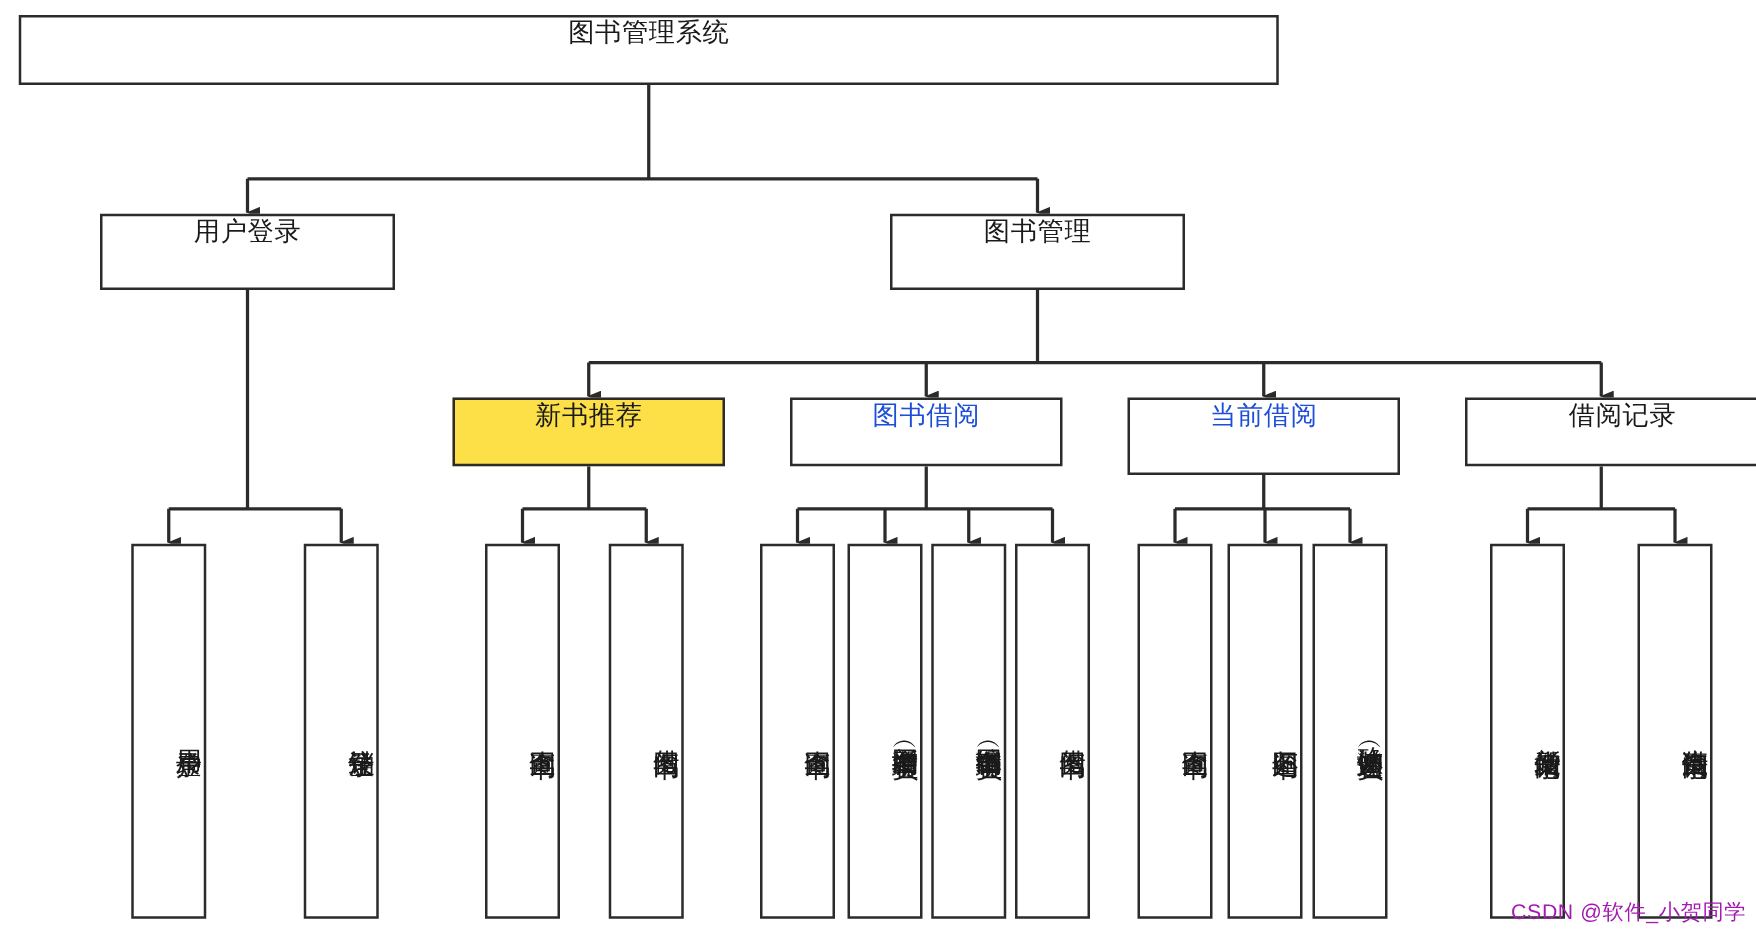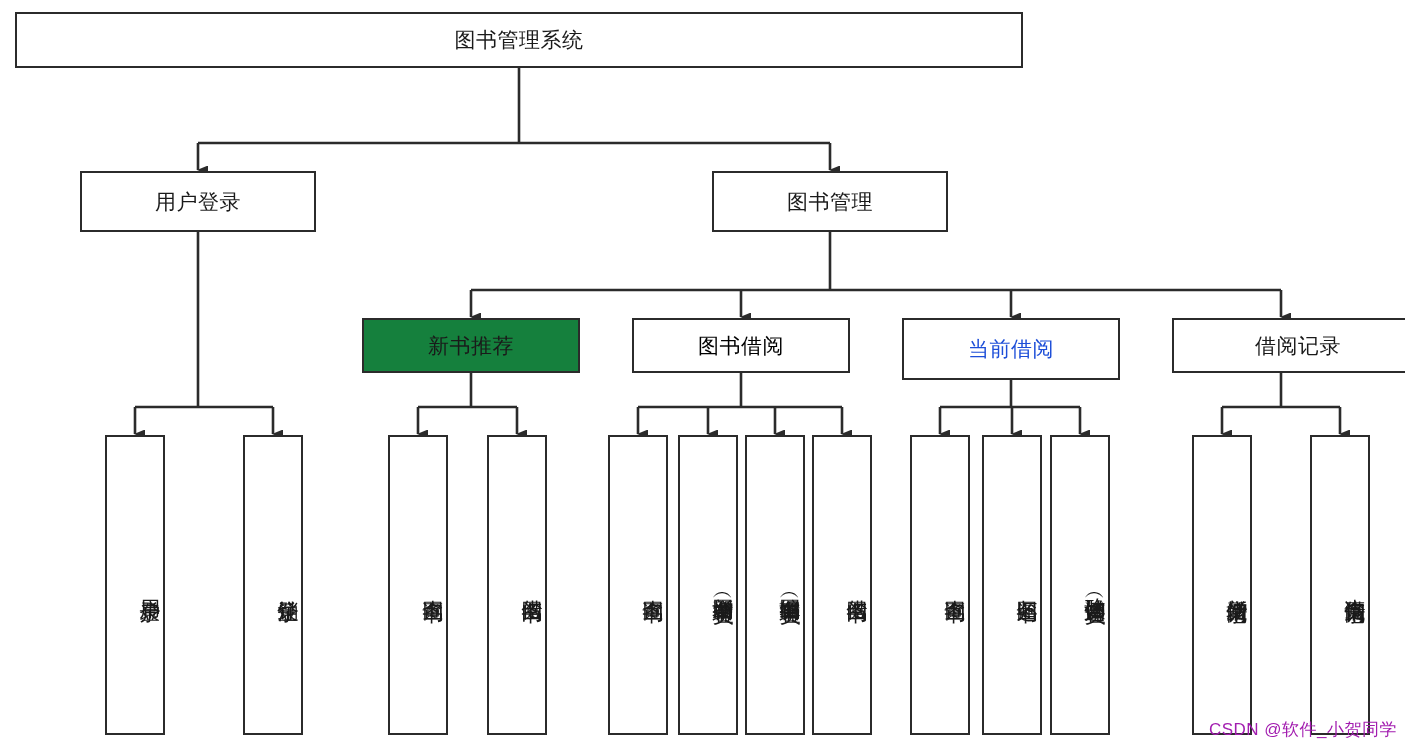--- a/index.html
+++ b/index.html
@@ -24,21 +24,21 @@
     width: 1405px;
     height: 747px;
     pointer-events: none;
   }
   .node {
     position: absolute;
     box-sizing: border-box;
     background: #ffffff;
     border: 2px solid #2b2b2b;
     display: flex;
-    align-items: center;
+    align-items: flex-start;
     justify-content: center;
     color: #1a1a1a;
   }
   .node-h {
     font-size: 21px;
     line-height: 1.2;
     letter-spacing: 0.5px;
     white-space: nowrap;
   }
   .node-v {
@@ -111,24 +111,24 @@
   <div id="nodes">
       <div class="node node-h" style="left: 15px; top: 12px; width: 1008px; height: 56px; border-color: rgb(43, 43, 43); background: rgb(255, 255, 255); color: rgb(26, 26, 26);">
         <span>图书管理系统</span>
       </div>
       <div class="node node-h" style="left: 80px; top: 171px; width: 236px; height: 61px; border-color: rgb(43, 43, 43); background: rgb(255, 255, 255); color: rgb(26, 26, 26);">
         <span>用户登录</span>
       </div>
       <div class="node node-h" style="left: 712px; top: 171px; width: 236px; height: 61px; border-color: rgb(43, 43, 43); background: rgb(255, 255, 255); color: rgb(26, 26, 26);">
         <span>图书管理</span>
       </div>
-      <div class="node node-h" style="left: 362px; top: 318px; width: 218px; height: 55px; border-color: rgb(43, 43, 43); background: #15803d; color: rgb(26, 26, 26);">
+      <div class="node node-h" style="left: 362px; top: 318px; width: 218px; height: 55px; border-color: rgb(43, 43, 43); background: #fde047; color: rgb(26, 26, 26);">
         <span>新书推荐</span>
       </div>
-      <div class="node node-h" style="left: 632px; top: 318px; width: 218px; height: 55px; border-color: rgb(43, 43, 43); background: rgb(255, 255, 255); color: #000000;">
+      <div class="node node-h" style="left: 632px; top: 318px; width: 218px; height: 55px; border-color: rgb(43, 43, 43); background: rgb(255, 255, 255); color: #1d4ed8;">
         <span>图书借阅</span>
       </div>
       <div class="node node-h" style="left: 902px; top: 318px; width: 218px; height: 62px; border-color: rgb(43, 43, 43); background: rgb(255, 255, 255); color: #1d4ed8;">
         <span>当前借阅</span>
       </div>
       <div class="node node-h" style="left: 1172px; top: 318px; width: 252px; height: 55px; border-color: rgb(43, 43, 43); background: rgb(255, 255, 255); color: rgb(26, 26, 26);">
         <span>借阅记录</span>
       </div>
       <div class="node node-v" style="left: 105px; top: 435px; width: 60px; height: 300px; border-color: rgb(43, 43, 43); background: rgb(255, 255, 255); color: rgb(26, 26, 26);">
         <span>用户登录</span>

